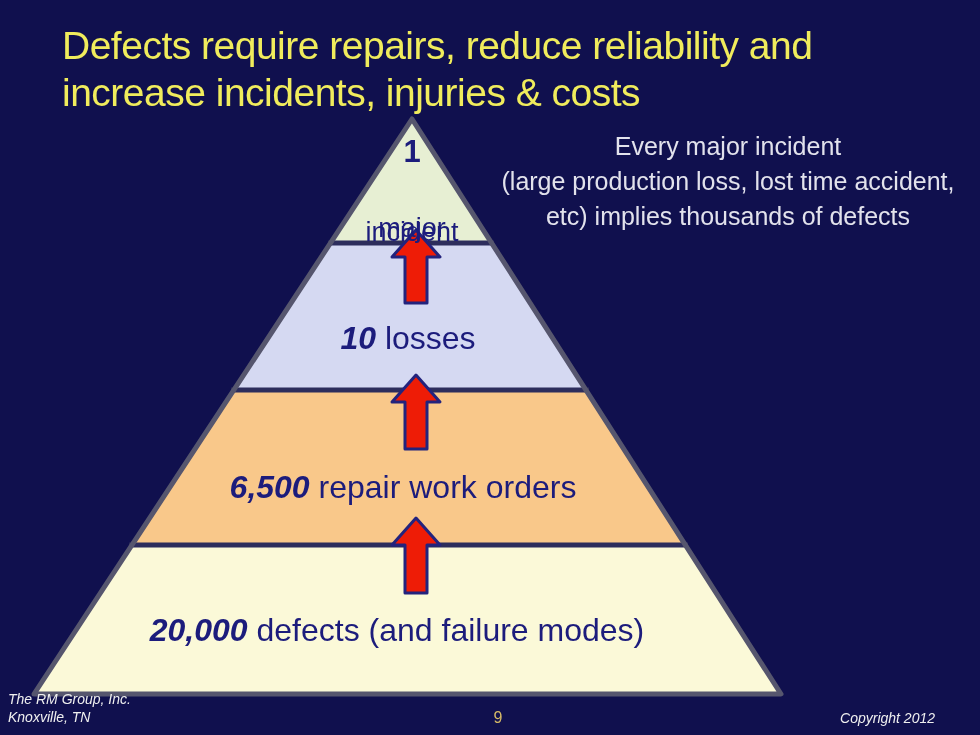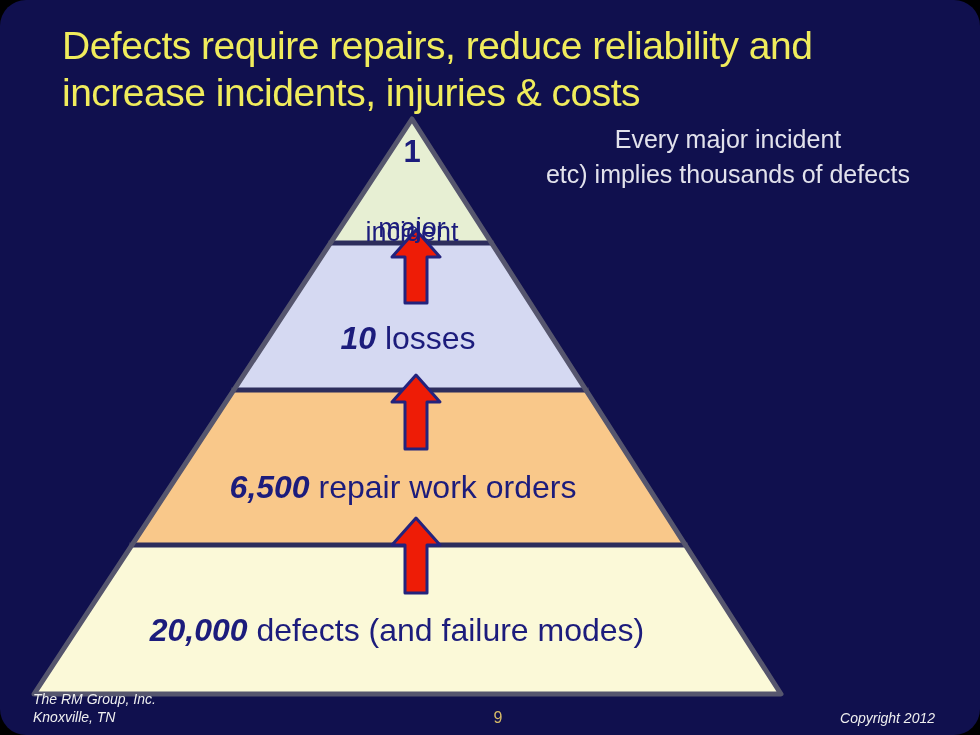--- a/index.html
+++ b/index.html
@@ -2,21 +2,20 @@
 <html><head>
 <meta charset="utf-8">
 <style>
   html,body{margin:0;padding:0;background:#000;}
   .slide{
     position:relative;
     width:980px;height:735px;
     background:#10104e;
     overflow:hidden;
     font-family:"Liberation Sans", sans-serif;
-    border-radius:26px;
   }
   
   .title{
     position:absolute;left:62px;top:22px;width:900px;
     color:#f0ec5c;
     font-size:39px;line-height:47px;
     font-weight:500;
     letter-spacing:-0.5px;
   }
   
@@ -37,33 +36,32 @@
   .t1b{left:312px;top:217px;width:200px;font-size:27px;}
   .t2{left:208px;top:320px;width:400px;}
   .t3{left:153px;top:469px;width:500px;}
   .t4{left:97px;top:612px;width:600px;}
   
   .note{
     position:absolute;text-align:center;
     color:#e2e2ec;font-size:25px;line-height:35px;
     white-space:nowrap;
   }
-  .note1{left:492px;top:122px;width:472px;}
+  .note1{left:492px;top:129px;width:472px;}
   .note2{left:535px;top:246px;width:400px;line-height:31px;}
   .source{
     position:absolute;left:713px;top:491px;
     color:#e9e9ee;font-size:16px;line-height:21px;
     text-align:left;white-space:nowrap;
   }
   
   .company{
     position:absolute;left:8px;top:690px;
     color:#efefef;font-size:14px;line-height:18px;
     font-style:italic;
-    margin-left:25px;
   }
   .pagenum{
     position:absolute;left:468px;top:709px;width:60px;
     text-align:center;color:#d6ba67;font-size:16px;
   }
   .copyright{
     position:absolute;right:45px;top:710px;
     color:#efefef;font-size:14px;font-style:italic;
   }
 </style>
@@ -96,20 +94,21 @@
   <div class="tiertext t1b">incident</div>
 
   <div class="tiertext t2"><span class="b">10</span> <span>losses</span></div>
 
   <div class="tiertext t3"><span class="b">6,500</span> <span>repair work orders</span></div>
 
   <div class="tiertext t4"><span class="b">20,000</span> <span>defects (and failure modes)</span></div>
 
   <div class="note note1">
     <div>Every major incident</div>
+    <div>(large production loss, lost time accident,</div>
     <div>etc) implies thousands of defects</div>
   </div>
 
 
 
   <div class="company">
     <div>The RM Group, Inc.</div>
     <div>Knoxville, TN</div>
   </div>
   <div class="pagenum">9</div>

